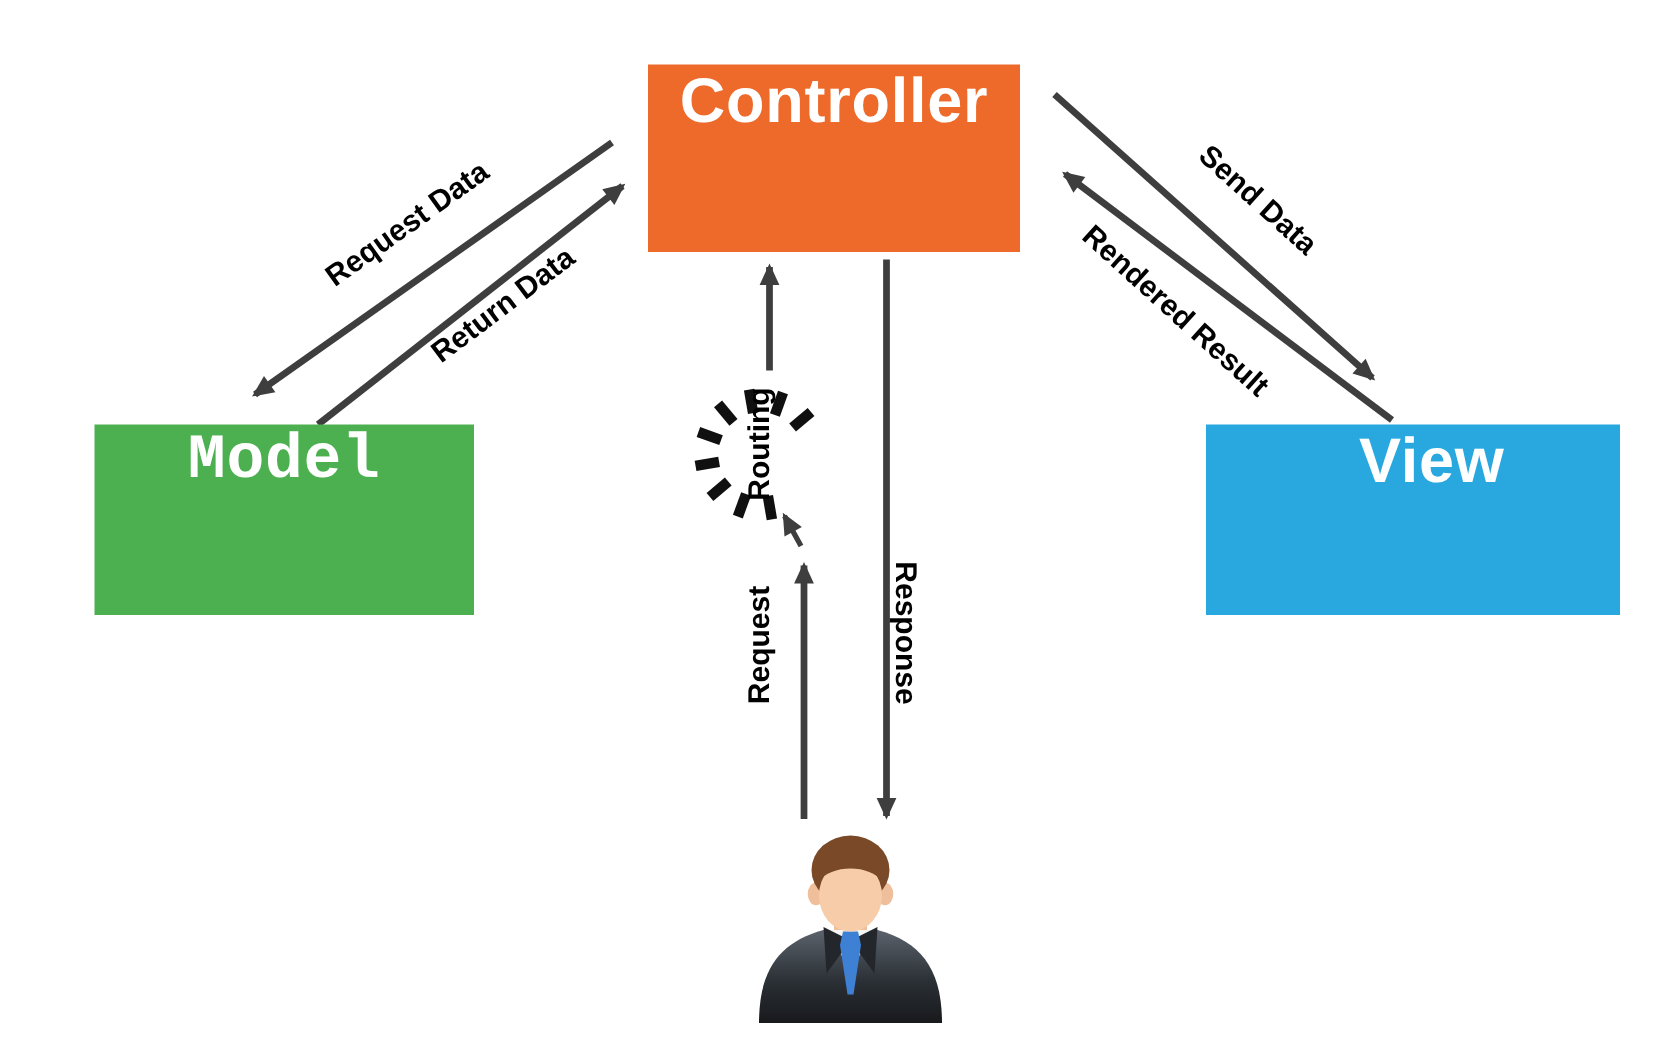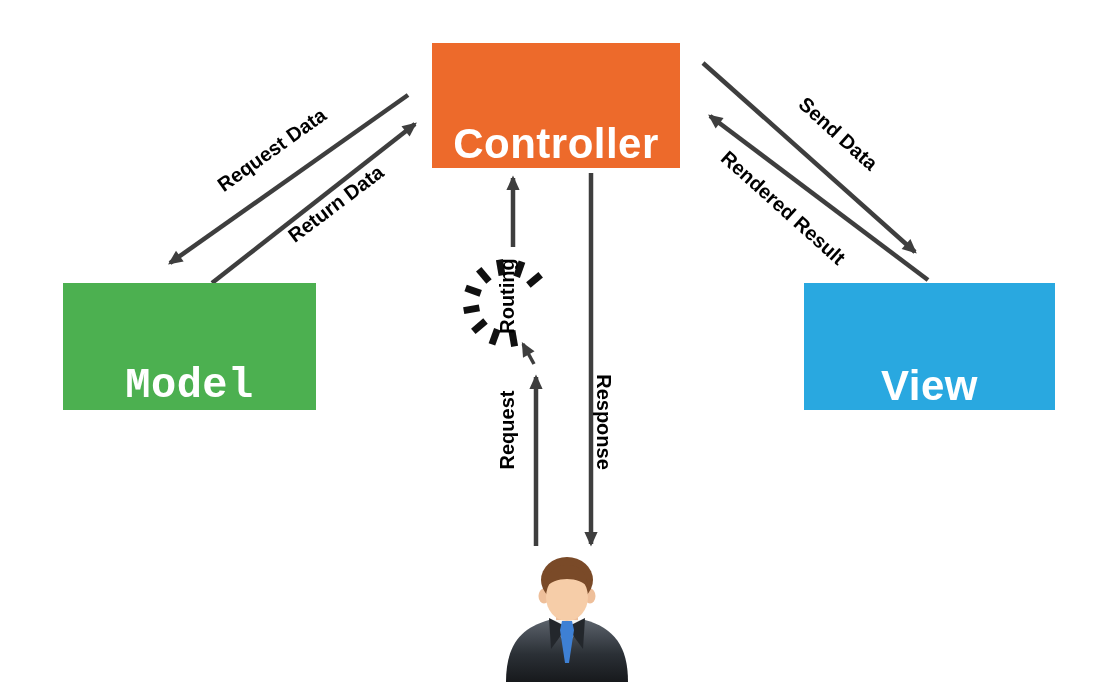--- a/index.html
+++ b/index.html
@@ -11,31 +11,31 @@
     font-family: "Liberation Sans", sans-serif;
     overflow: hidden;
   }
   .layer {
     position: absolute;
     left: 0; top: 0;
   }
   .node {
     position: absolute;
     display: flex;
-    align-items: flex-end;
+    align-items: flex-start;
     justify-content: center;
     color: #ffffff;
     font-weight: bold;
     font-size: 42px;
     letter-spacing: 0.5px;
     user-select: none;
   }
   .node-controller { left: 432px; top: 43px;  width: 248px; height: 125px; background: #ED6A2B; }
   .node-model      { left: 63px;  top: 283px; width: 253px; height: 127px; background: #4CB050; font-family: Liberation Mono, monospace; }
-  .node-view       { left: 804px; top: 283px; width: 251px; height: 127px; background: #29A8E0; }
+  .node-view       { left: 804px; top: 283px; width: 251px; height: 127px; background: #29A8E0; padding-left: 25px; }
 
   .edge-label {
     position: absolute;
     font-weight: bold;
     font-size: 20px;
     color: #000000;
     white-space: nowrap;
     transform-origin: center center;
     user-select: none;
   }

